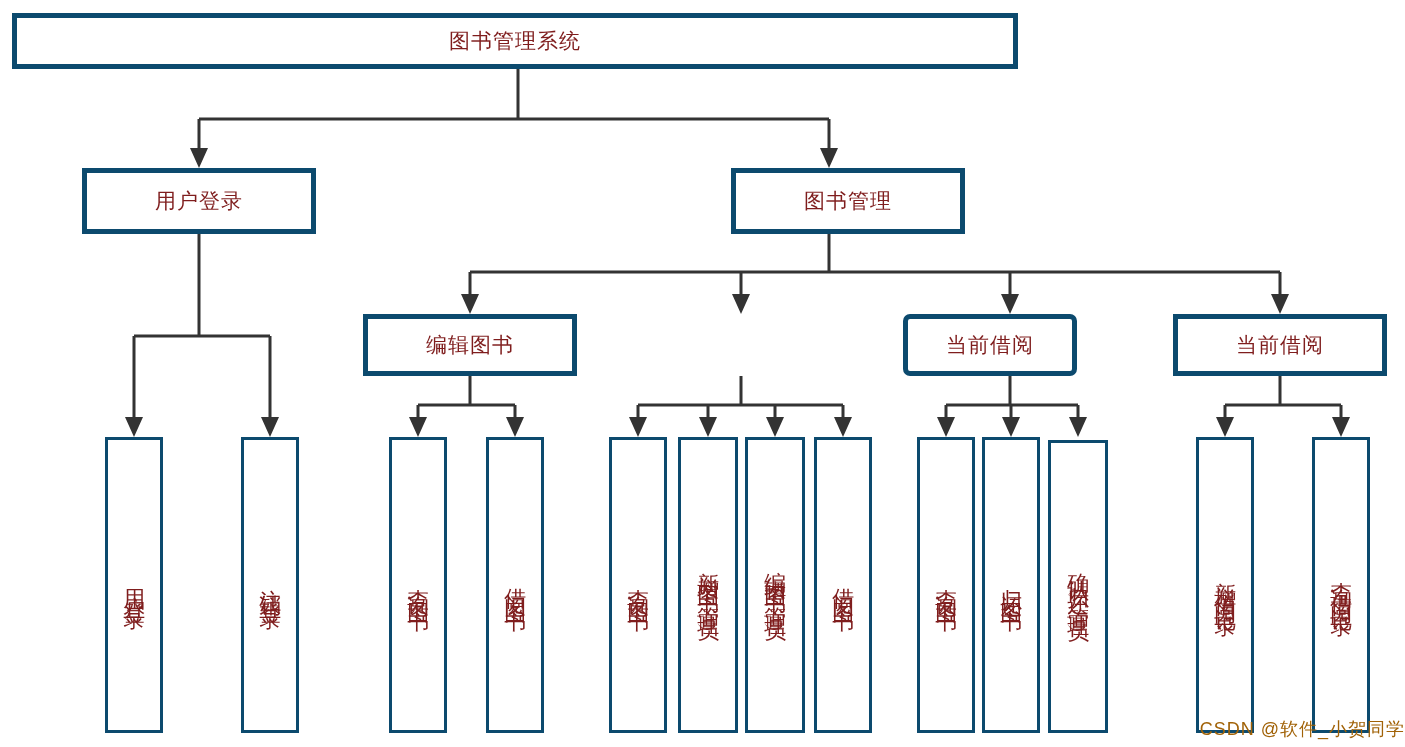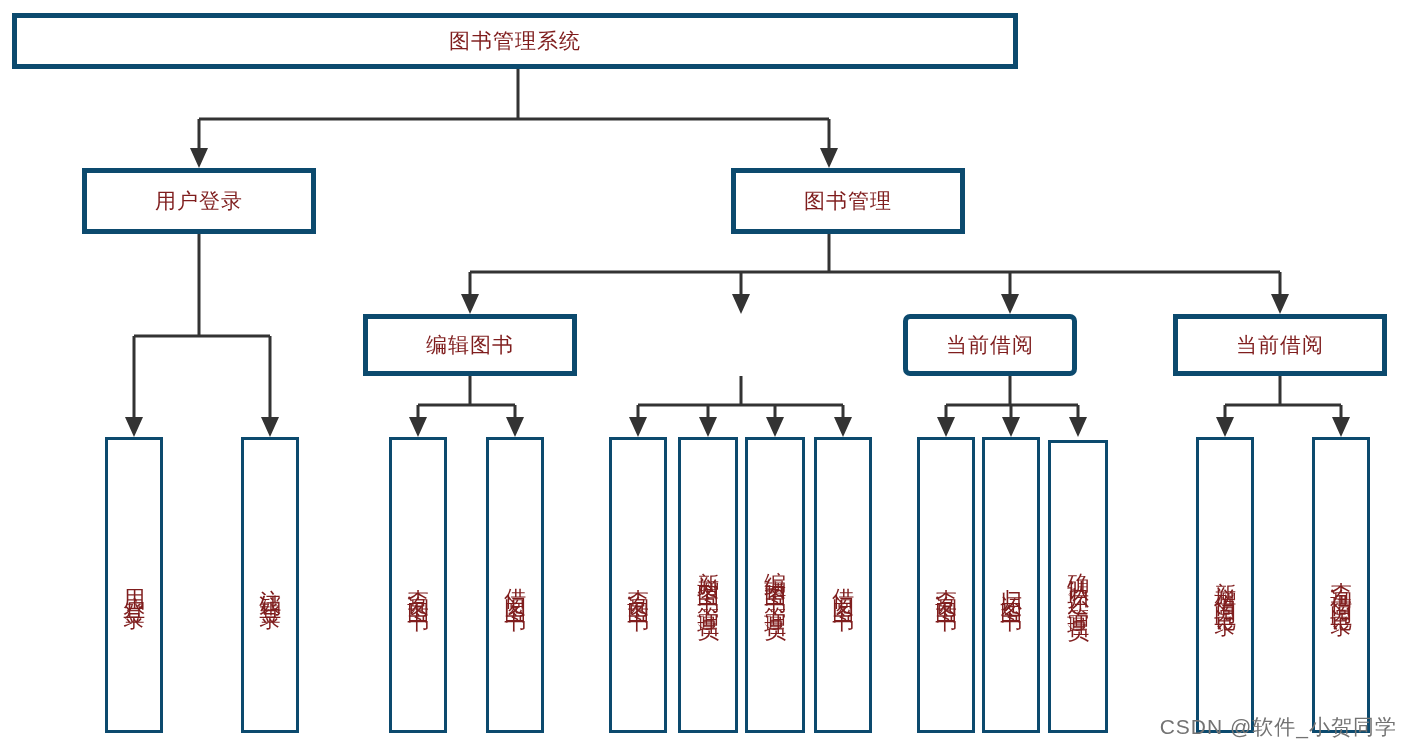--- a/index.html
+++ b/index.html
@@ -38,24 +38,24 @@
   }
   .leaf {
     writing-mode: vertical-rl;
     text-orientation: mixed;
     font-size: 22px;
     letter-spacing: 7px;
     border-width: 3px;
   }
   .watermark {
     position: absolute;
-    right: 8px;
+    right: 0;
     bottom: 6px;
-    color: #737373;
-    font-size: 21px;
+    color: #a16207;
+    font-size: 18px;
     letter-spacing: 1px;
     z-index: 5;
     white-space: nowrap;
   }
 </style>
 </head>
 <body>
 
 <div class="stage">
 

